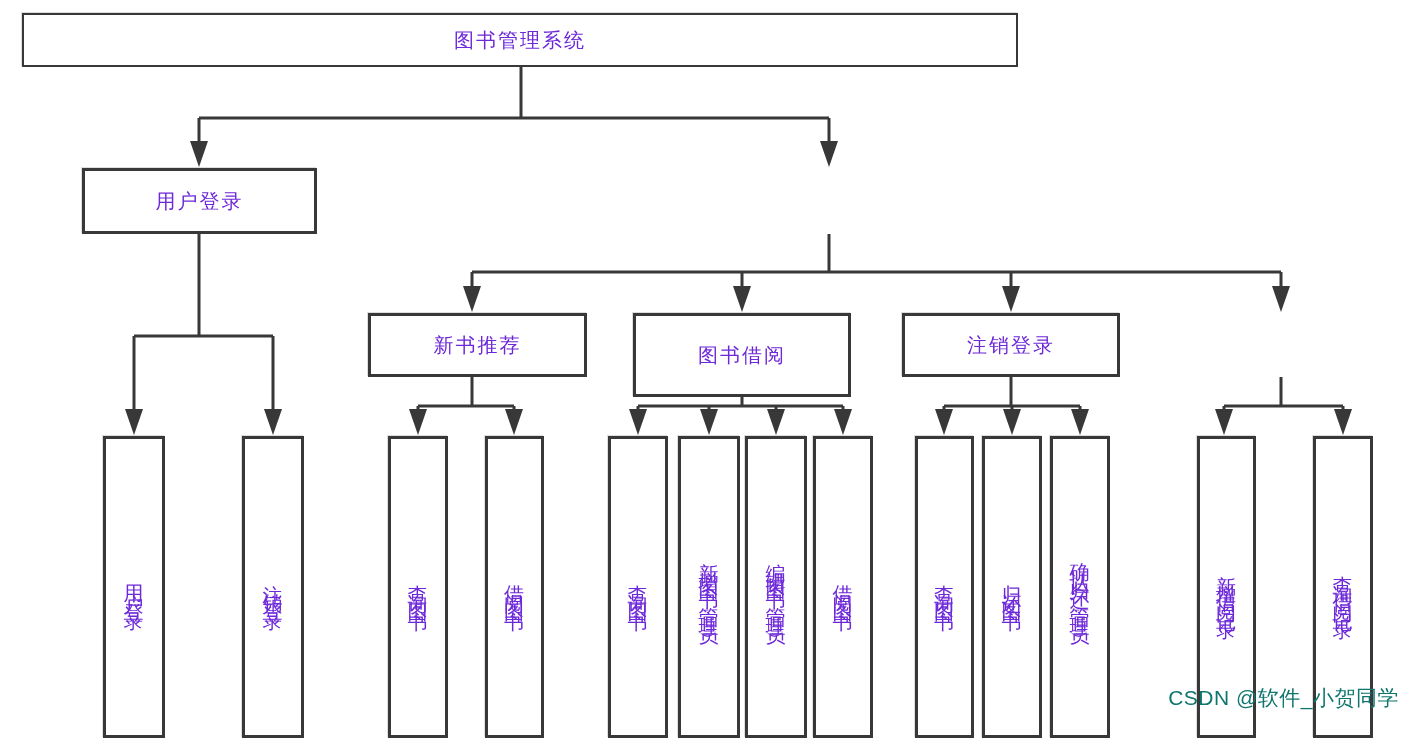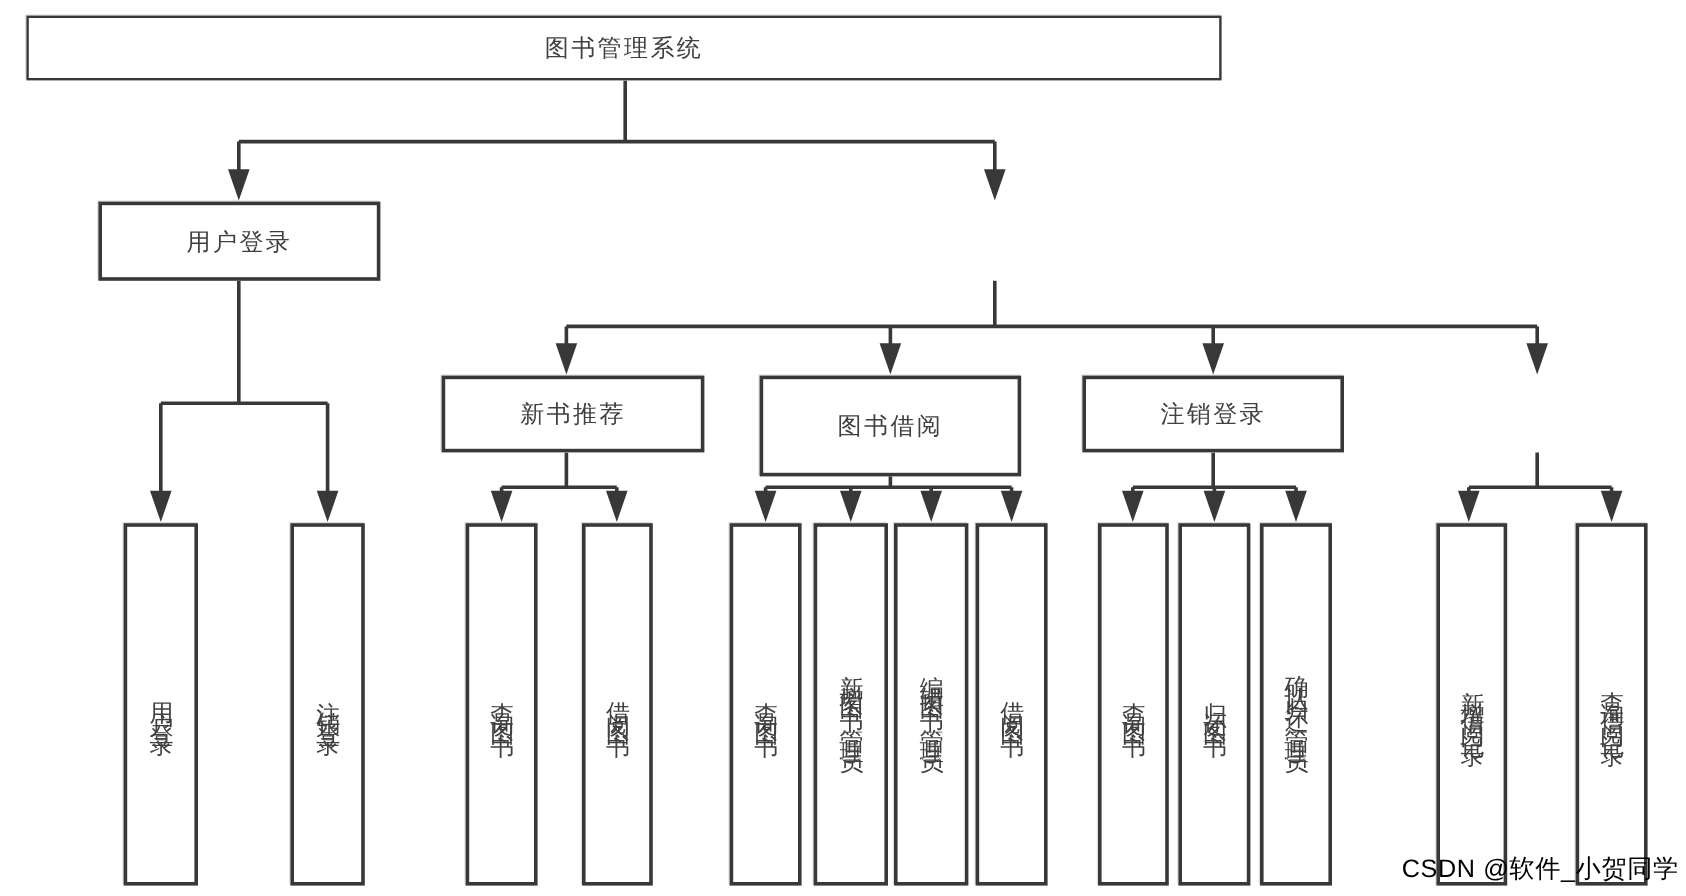--- a/index.html
+++ b/index.html
@@ -18,41 +18,41 @@
     pointer-events: none;
   }
   .node {
     position: absolute;
     box-sizing: border-box;
     border: 3px solid #383838;
     background: #ffffff;
     display: flex;
     align-items: center;
     justify-content: center;
-    color: #404040;
+    color: #6d28d9;
     box-shadow: -1px -1px 0 rgba(120,120,120,0.25);
   }
   .hlabel {
     font-size: 20px;
     letter-spacing: 2px;
     white-space: nowrap;
   }
   .vlabel {
     writing-mode: vertical-rl;
     text-orientation: mixed;
     font-size: 20px;
     letter-spacing: 9px;
     line-height: 1.1;
   }
   .watermark {
     position: absolute;
-    top: 710px;
+    top: 684px;
     right: 6px;
     font-size: 21px;
-    color: #000000;
+    color: #0f766e;
     letter-spacing: 0.5px;
     z-index: 5;
     white-space: nowrap;
   }
 </style>
 </head>
 <body>
 
 <div class="canvas">
 

